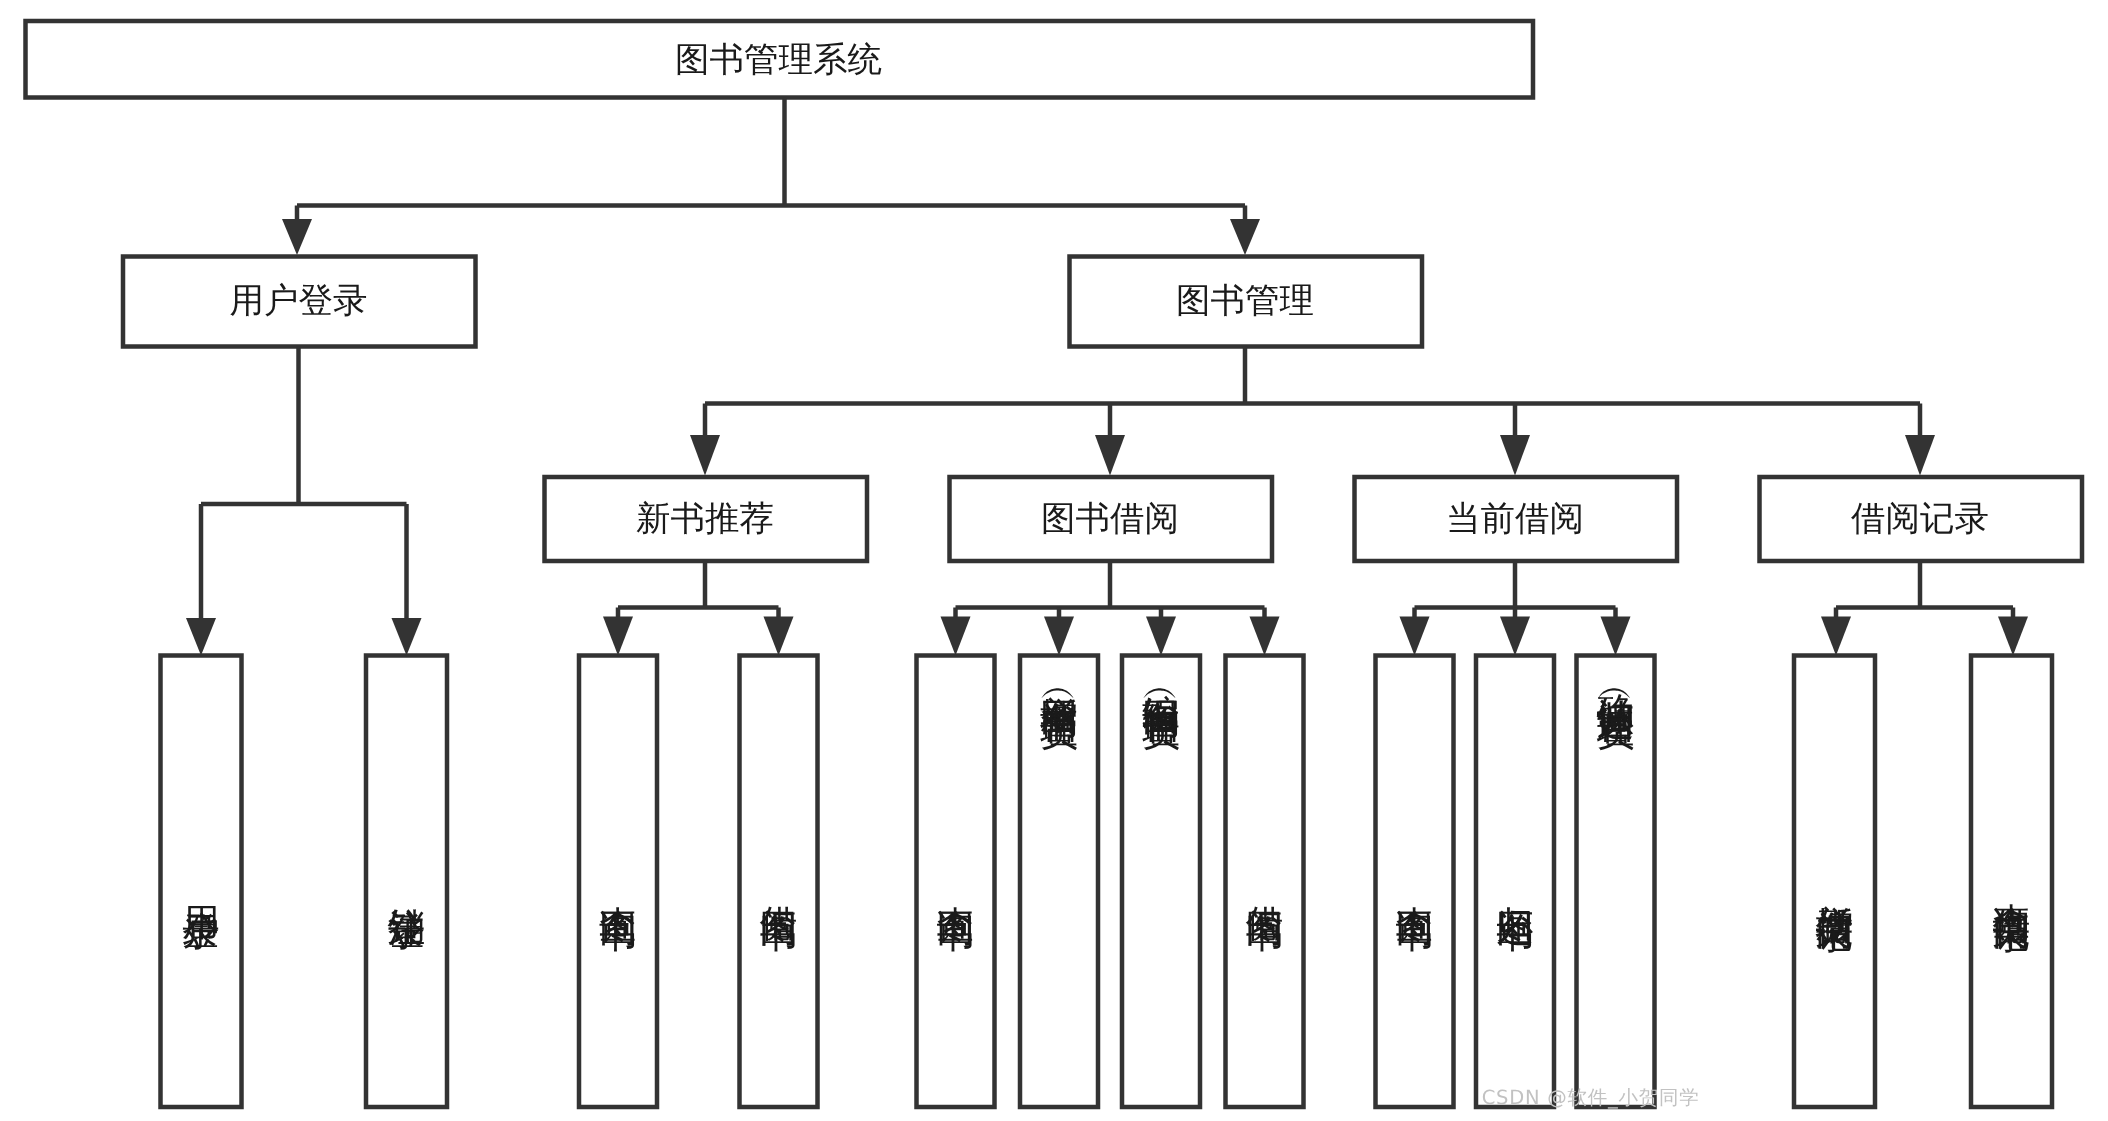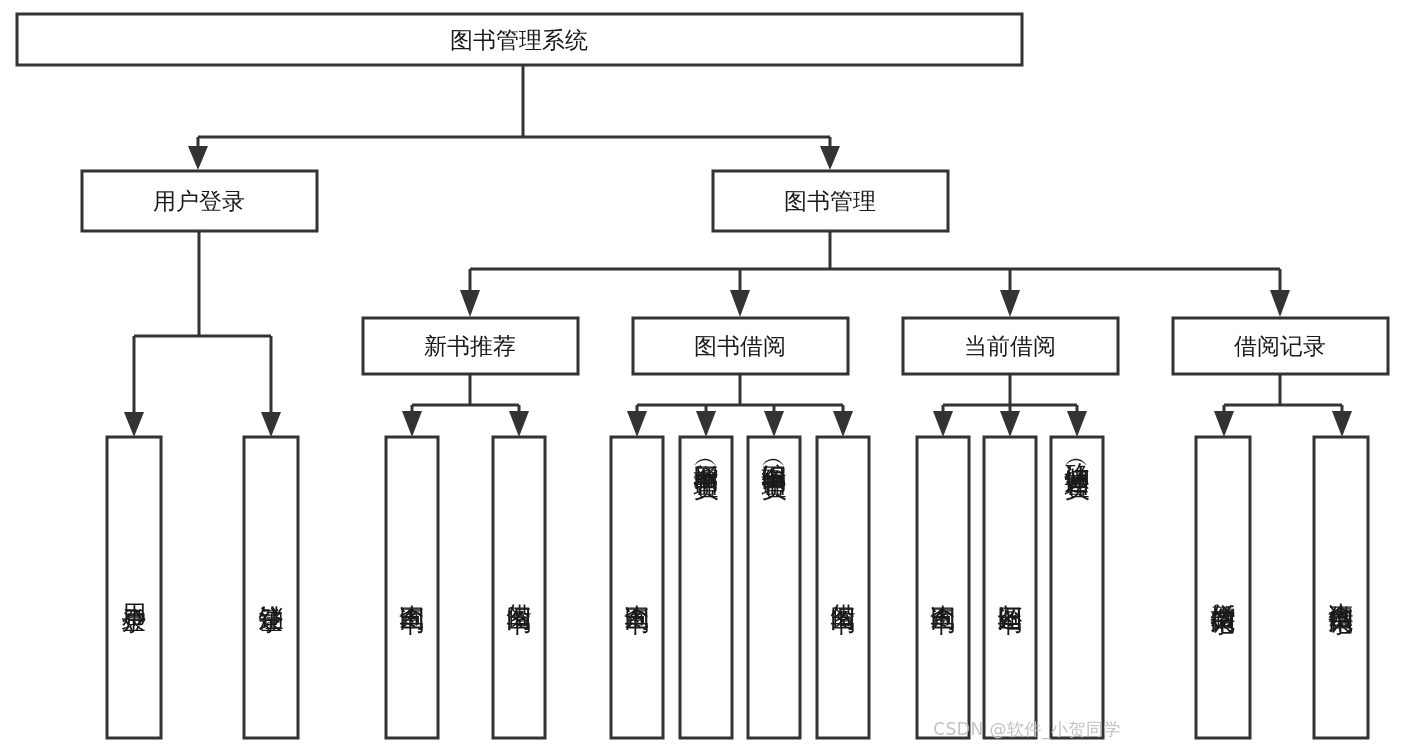--- a/index.html
+++ b/index.html
@@ -60,24 +60,24 @@
     text-orientation: upright;
     font-family: "DejaVu Sans", "Liberation Sans", sans-serif;
     font-size: 25px;
     line-height: 1.08;
     letter-spacing: 2px;
     color: #1a1a1a;
     white-space: nowrap;
   }
   .watermark {
     position: absolute;
-    right: 12px;
+    right: 0;
     bottom: 6px;
     font-family: "DejaVu Sans", "Liberation Sans", sans-serif;
-    font-size: 17px;
+    font-size: 13px;
     color: #c2c2c2;
     white-space: nowrap;
     letter-spacing: 0.5px;
   }
 </style>
 </head>
 <body>
 
 <div id="diagram-root">
 

